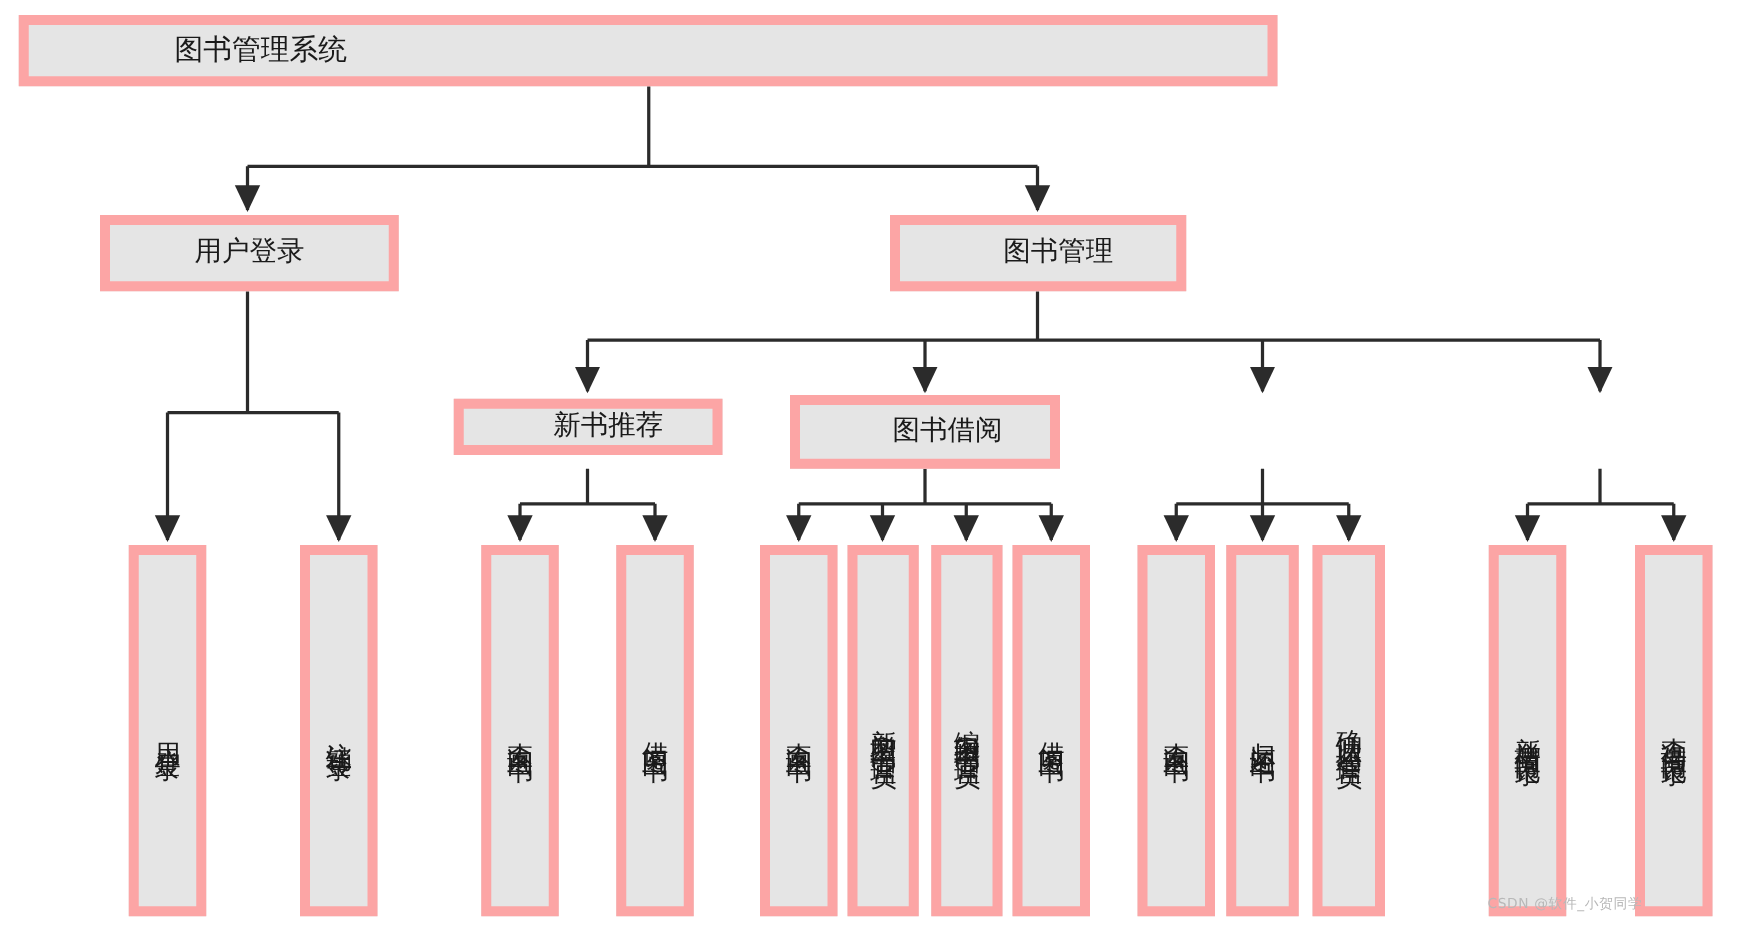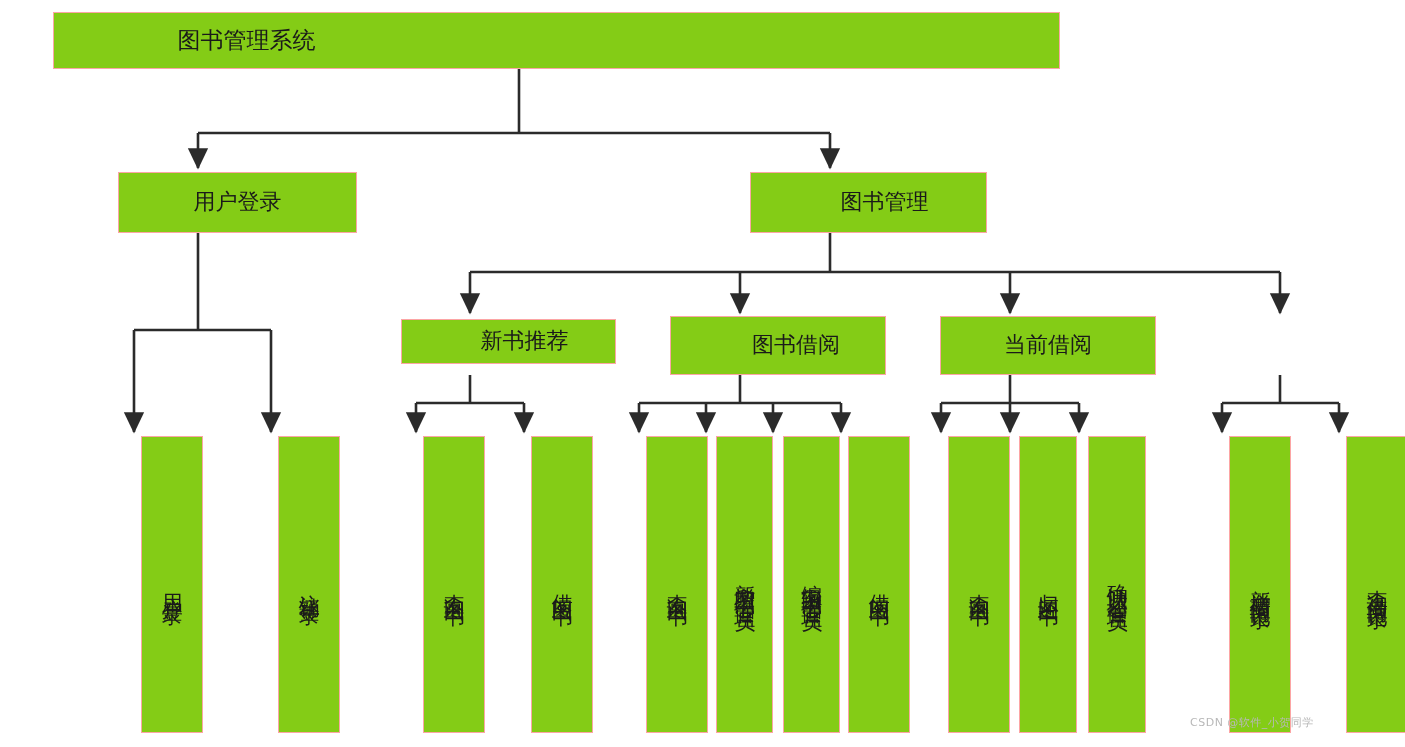--- a/index.html
+++ b/index.html
@@ -23,27 +23,26 @@
     position: absolute;
     left: 0;
     top: 0;
     width: 1405px;
     height: 747px;
     pointer-events: none;
   }
   .node {
     position: absolute;
     box-sizing: border-box;
-    border: 1px solid #fca5a5;
-    background: #84cc16;
+    border: 8px solid #fca5a5;
+    background: #e5e5e5;
     display: flex;
     align-items: center;
     justify-content: center;
     color: #1a1a1a;
-    margin-left: 38px;
   }
   .node.h {
     font-size: 22px;
     line-height: 1.2;
   }
   .node.v {
     font-size: 21px;
     line-height: 1.25;
   }
   .node.v .vtext {
@@ -136,23 +135,20 @@
   <div class="node h" style="left:712px; top:172px; width:237px; height:61px;padding-left:32px;">
     <span>图书管理</span>
   </div>
 
   <div class="node h" style="left:363px; top:319px; width:215px; height:45px;padding-left:32px;">
     <span>新书推荐</span>
   </div>
   <div class="node h" style="left:632px; top:316px; width:216px; height:59px;padding-left:36px;">
     <span>图书借阅</span>
   </div>
-  <div class="node h" style="left:902px; top:316px; width:216px; height:59px;">
-    <span>当前借阅</span>
-  </div>
 
   <div class="node v" style="left:103px; top:436px; width:62px; height:297px;">
     <span class="vtext">用户登录</span>
   </div>
   <div class="node v" style="left:240px; top:436px; width:62px; height:297px;">
     <span class="vtext">注销登录</span>
   </div>
 
   <div class="node v" style="left:385px; top:436px; width:62px; height:297px;">
     <span class="vtext">查询图书</span>

